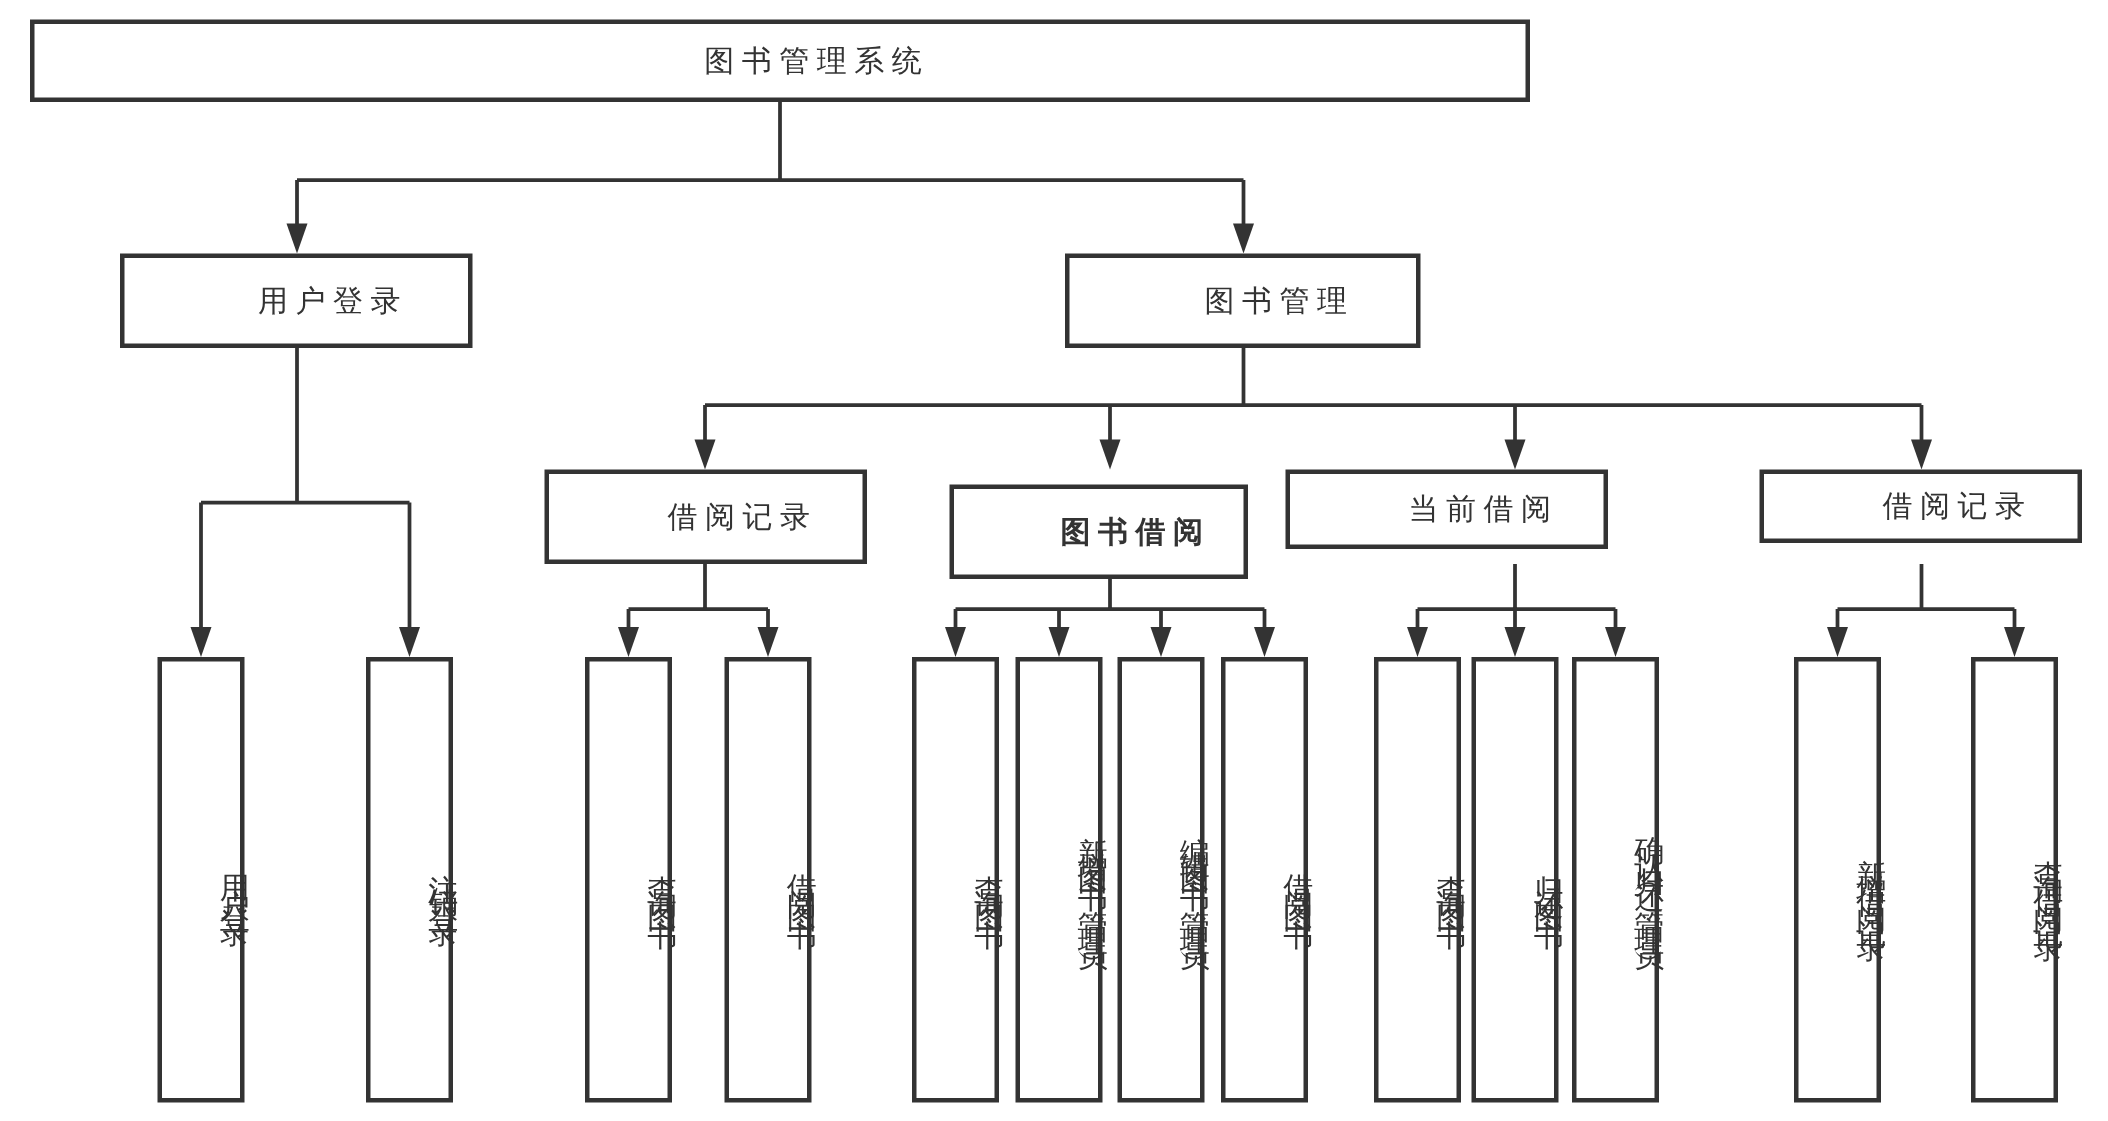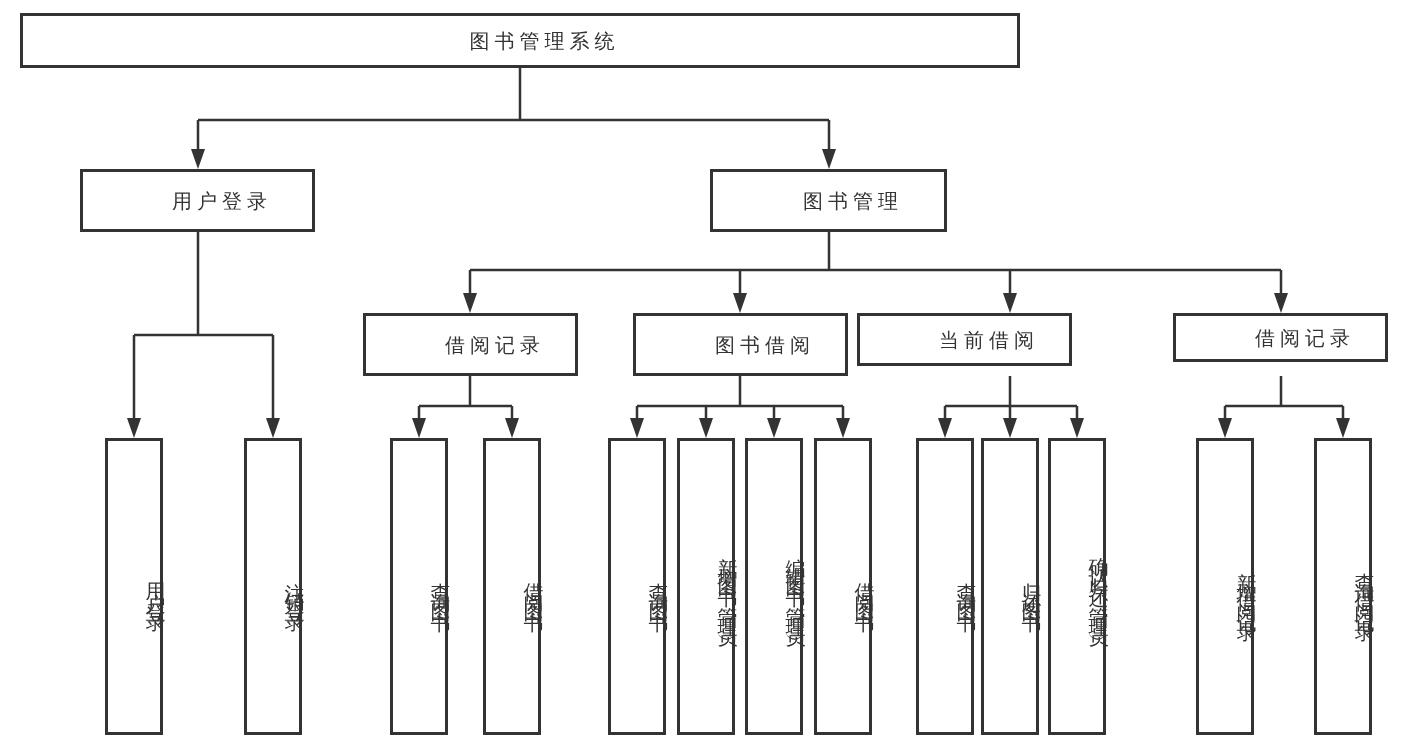--- a/index.html
+++ b/index.html
@@ -47,21 +47,21 @@
     text-orientation: mixed;
     font-size: 20px;
     letter-spacing: 10px;
     line-height: 1;
     white-space: nowrap;
   }
   #n-root        { left: 20px;   top: 13px;  width: 1000px; height: 55px; }
   #n-l1-login    { left: 80px;   top: 169px; width: 235px;  height: 63px; }
   #n-l1-mgmt     { left: 710px;  top: 169px; width: 237px;  height: 63px; }
   #n-l2-recommend{ left: 363px;  top: 313px; width: 215px;  height: 63px; }
-  #n-l2-borrow   { left: 633px;  top: 313px; width: 215px;  height: 63px; }
+  #n-l2-borrow   { left: 633px;  top: 323px; width: 199px;  height: 63px; font-weight: bold; }
   #n-l2-current  { left: 857px;  top: 313px; width: 215px;  height: 53px; }
   #n-l2-records  { left: 1173px; top: 313px; width: 215px;  height: 49px; }
   #n-leaf-login       { left: 105px; }
   #n-leaf-logout      { left: 244px; }
   #n-leaf-rec-query   { left: 390px; }
   #n-leaf-rec-borrow  { left: 483px; }
   #n-leaf-bor-query   { left: 608px; }
   #n-leaf-bor-add     { left: 677px; }
   #n-leaf-bor-edit    { left: 745px; }
   #n-leaf-bor-borrow  { left: 814px; }

